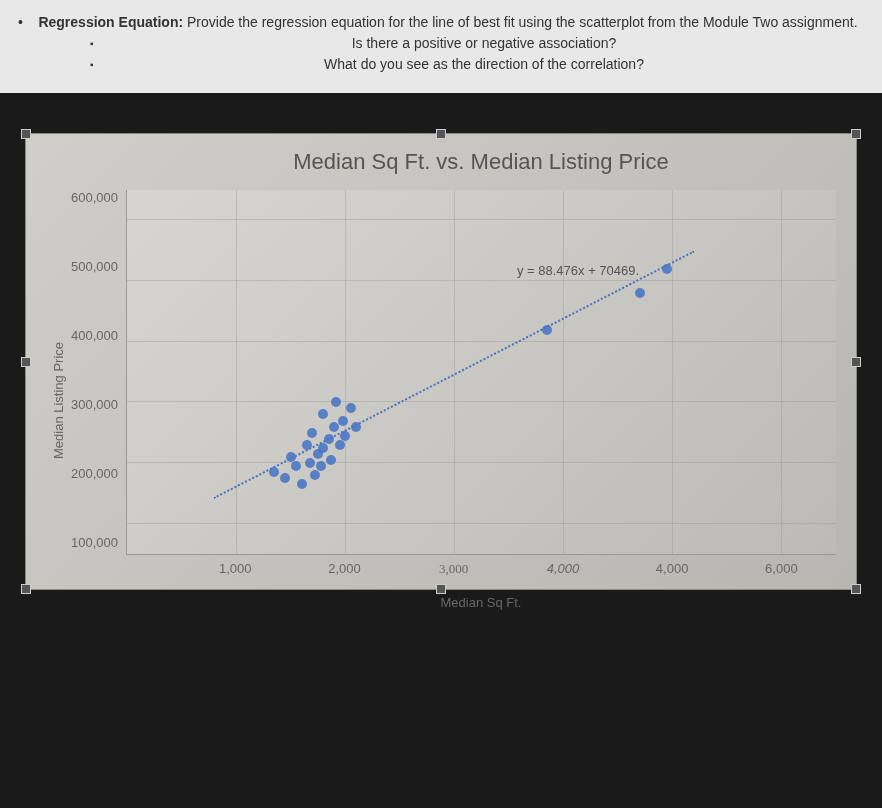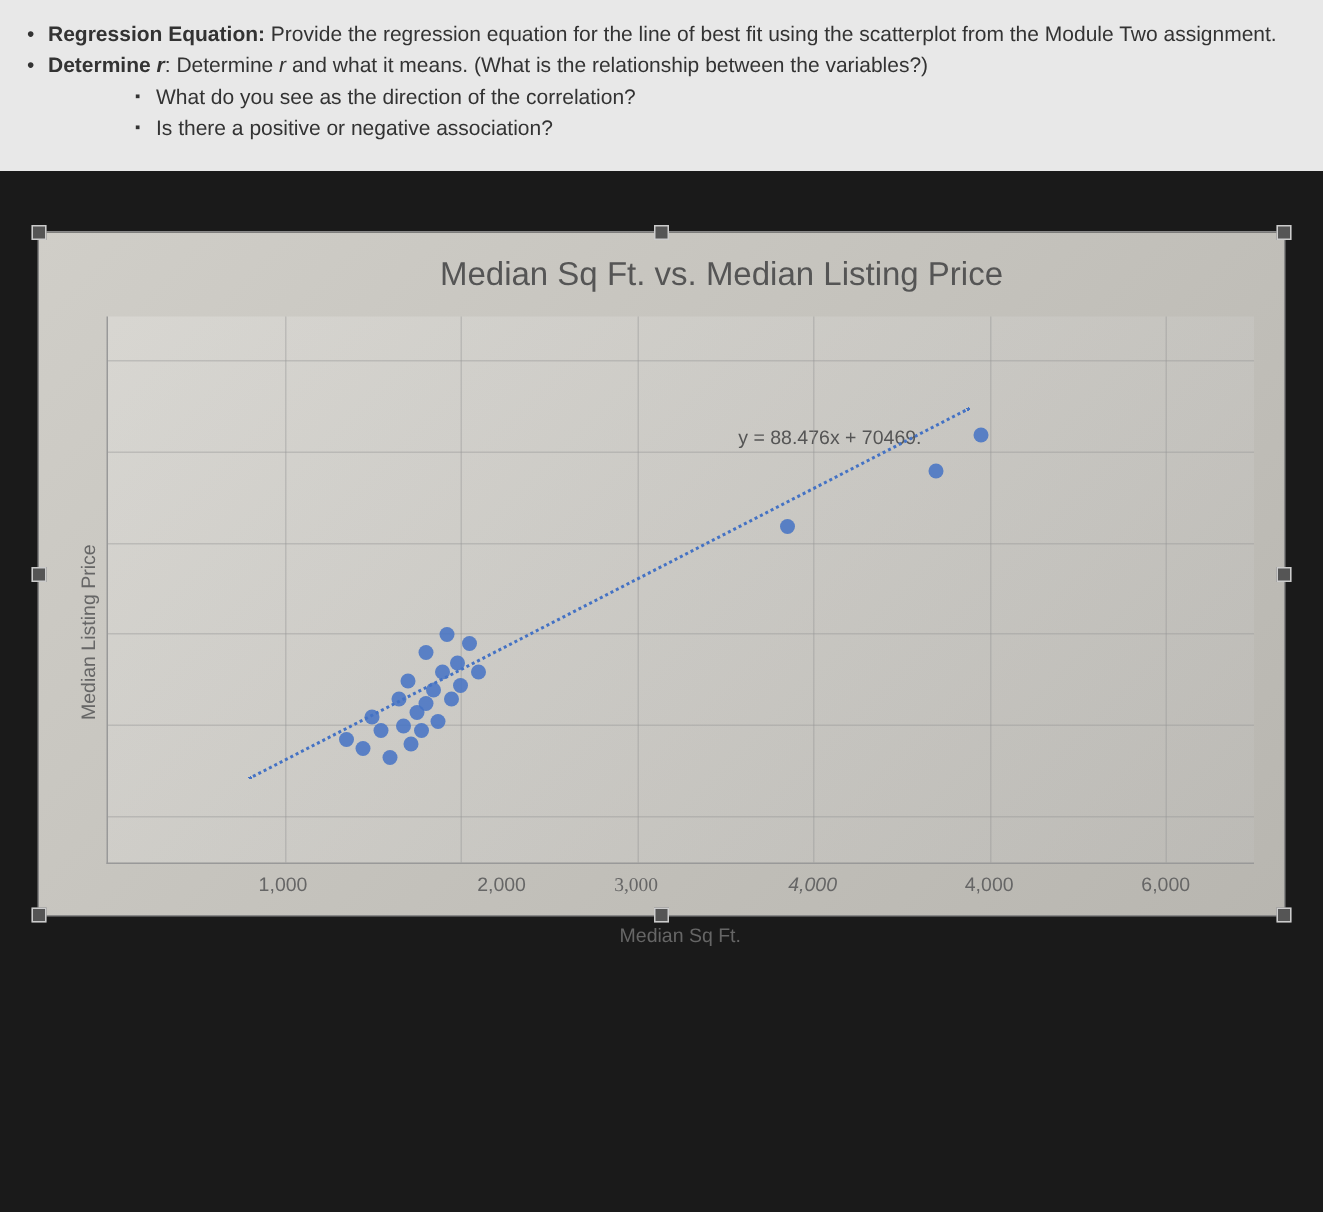--- a/index.html
+++ b/index.html
@@ -9,20 +9,21 @@
       height: 808px;
       background: #1a1a1a;
       overflow: hidden;
     }
     .instructions {
       background: #e8e8e8;
       padding: 12px 18px 18px 18px;
       color: #333;
       font-size: 14px;
       line-height: 1.5;
+      text-align: center;
     }
     .instructions ul { list-style: none; }
     .instructions .bullet-1 { padding-left: 14px; position: relative; }
     .instructions .bullet-1::before { content: "•"; position: absolute; left: 0; }
     .instructions .bullet-2 { padding-left: 50px; position: relative; }
     .instructions .bullet-2::before { content: "◦"; position: absolute; left: 35px; }
     .instructions .bullet-3 { padding-left: 86px; position: relative; }
     .instructions .bullet-3::before { content: "▪"; position: absolute; left: 72px; font-size: 10px; top: 3px; }
     .instructions strong { font-weight: bold; }
     .instructions em { font-style: italic; }
@@ -129,42 +130,47 @@
     }
   </style>
 </head>
 <body>
 
 <div class="instructions">
   <ul>
     <li class="bullet-1">
       <strong>Regression Equation:</strong><span> Provide the regression equation for the line of best fit using the scatterplot from the Module Two assignment.</span>
     </li>
-    <li class="bullet-1">
-      <strong><span>Determine </span><em>r</em></strong><span>: Determine </span><em>r</em><span> and what it means. (What is the relationship between the variables?)</span>
-    </li>
+    <li class="bullet-3">Is there a positive or negative association?</li>
     <li class="bullet-3">What do you see as the direction of the correlation?</li>
-    <li class="bullet-3">Is there a positive or negative association?</li>
   </ul>
 </div>
 
 <div class="chart-container">
   <div class="handle h-tl"></div>
   <div class="handle h-tc"></div>
   <div class="handle h-tr"></div>
   <div class="handle h-ml"></div>
   <div class="handle h-mr"></div>
   <div class="handle h-bl"></div>
   <div class="handle h-bc"></div>
   <div class="handle h-br"></div>
 
   <div class="chart-title">Median Sq Ft. vs. Median Listing Price</div>
 
   <div class="chart-body">
     <div class="y-axis-label">Median Listing Price</div>
+    <div class="y-ticks" id="y-ticks">
+        <div>600,000</div>
+        <div>500,000</div>
+        <div>400,000</div>
+        <div>300,000</div>
+        <div>200,000</div>
+        <div>100,000</div>
+      </div>
     <div class="plot-wrap">
       <div class="plot-area" id="plot-area">
         <div class="eq-label" style="top:20%; left:55%;">y = 88.476x + 70469.</div>
       <div class="grid-h" style="bottom: 91.6667%;"></div>
           <div class="grid-h" style="bottom: 75%;"></div>
           <div class="grid-h" style="bottom: 58.3333%;"></div>
           <div class="grid-h" style="bottom: 41.6667%;"></div>
           <div class="grid-h" style="bottom: 25%;"></div>
           <div class="grid-h" style="bottom: 8.33333%;"></div>
           <div class="grid-v" style="left: 15.3846%;"></div>
@@ -195,21 +201,21 @@
           <div class="point" style="left: 30.7692%; bottom: 32.5%;"></div>
           <div class="point" style="left: 31.5385%; bottom: 40%;"></div>
           <div class="point" style="left: 32.3077%; bottom: 35%;"></div>
           <div class="point" style="left: 59.2308%; bottom: 61.6667%;"></div>
           <div class="point" style="left: 72.3077%; bottom: 71.6667%;"></div>
           <div class="point" style="left: 76.1538%; bottom: 78.3333%;"></div>
           <div class="trendline" style="left: 12.3077%; bottom: 15.2083%; width: 539.564px; transform: rotate(-27.1904deg);"></div>
         </div>
       <div class="x-ticks" id="x-ticks">
           <div style="left: 15.3846%;">1,000</div>
-          <div style="left: 30.7692%; margin-left: 28px;">2,000</div>
+          <div style="left: 30.7692%;">2,000</div>
           <div style="left: 46.1538%; font-family: Liberation Serif, serif;">3,000</div>
           <div style="left: 61.5385%; font-style: italic;">4,000</div>
           <div style="left: 76.9231%;">4,000</div>
           <div style="left: 92.3077%;">6,000</div>
         </div>
       <div class="x-axis-label">Median Sq Ft.</div>
     </div>
   </div>
 </div>
 

